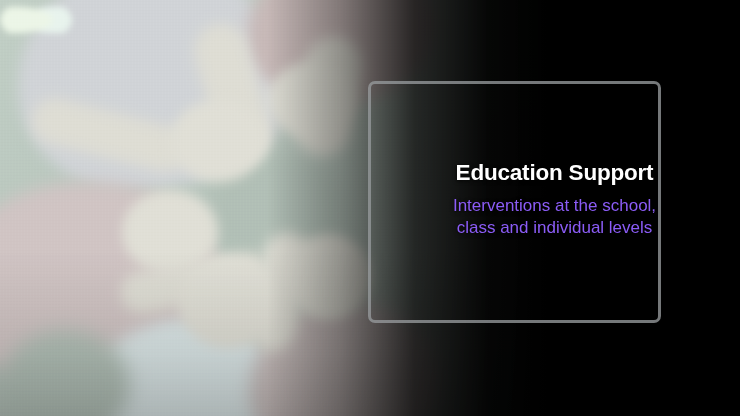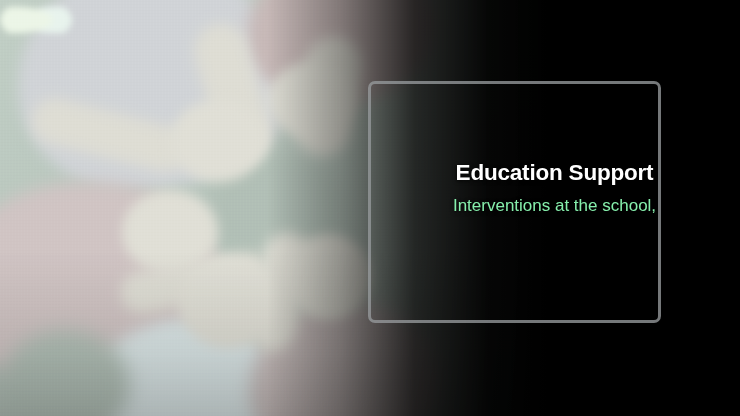--- a/index.html
+++ b/index.html
@@ -165,21 +165,21 @@
     line-height: 26px;
     letter-spacing: -0.2px;
     text-shadow: 0 1px 4px rgba(0,0,0,0.9);
     white-space: nowrap;
   }
   .subtitle {
     margin-top: 9px;
     font-size: 17px;
     font-weight: normal;
     line-height: 22px;
-    color: #86efac;
+    color: #8b5cf6;
     text-shadow: 0 1px 4px rgba(0,0,0,0.9);
   }
   .subtitle-line { white-space: nowrap; }
 </style>
 </head>
 <body>
 
 <div id="slide">
 
   <div class="photo">
@@ -214,16 +214,17 @@
     <div class="fade-bottom"></div>
     <div class="fade-right"></div>
   </div>
 
   <div class="text-frame"></div>
 
   <div class="text-block">
     <div class="title-line">Education Support</div>
     <div class="subtitle">
       <div class="subtitle-line">Interventions at the school,</div>
+      <div class="subtitle-line">class and individual levels</div>
     </div>
   </div>
 
 </div>
 
 </body></html>

